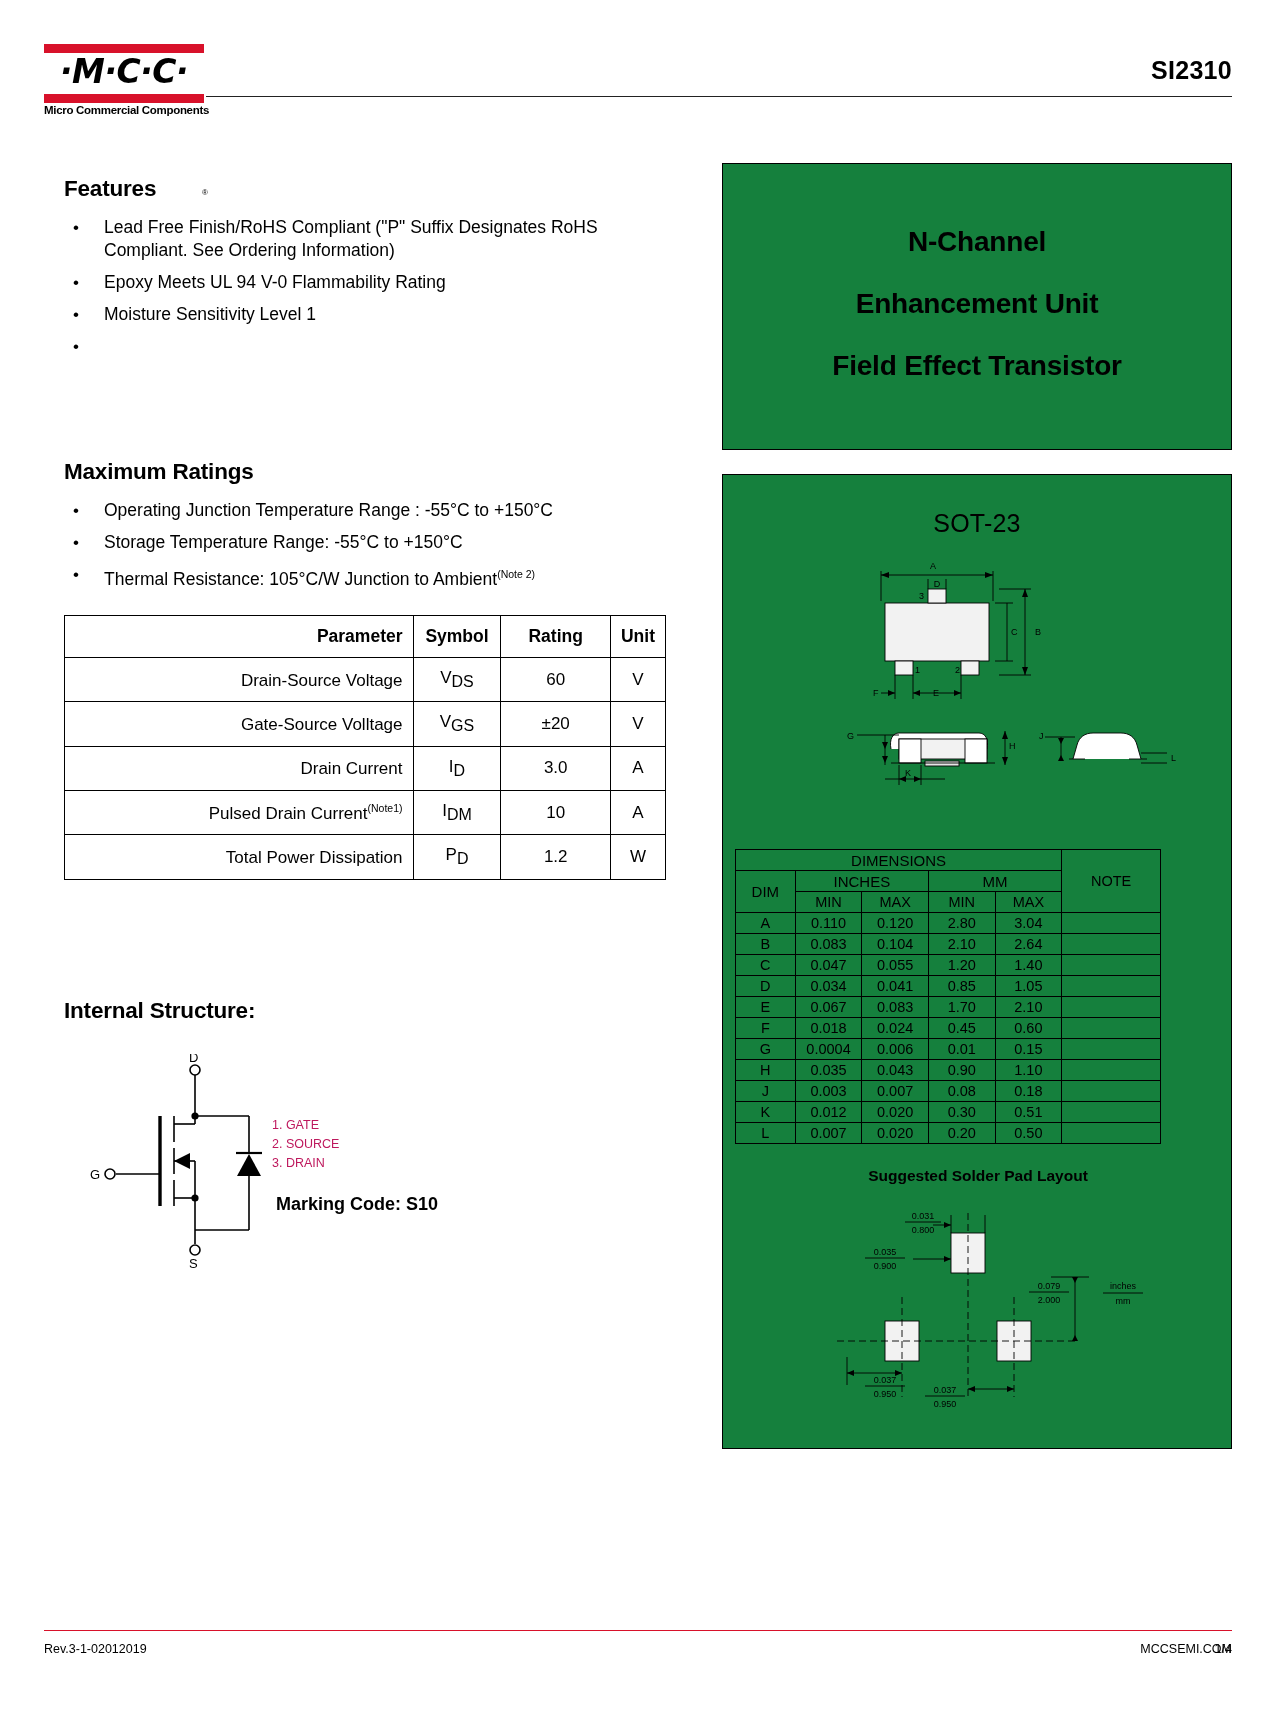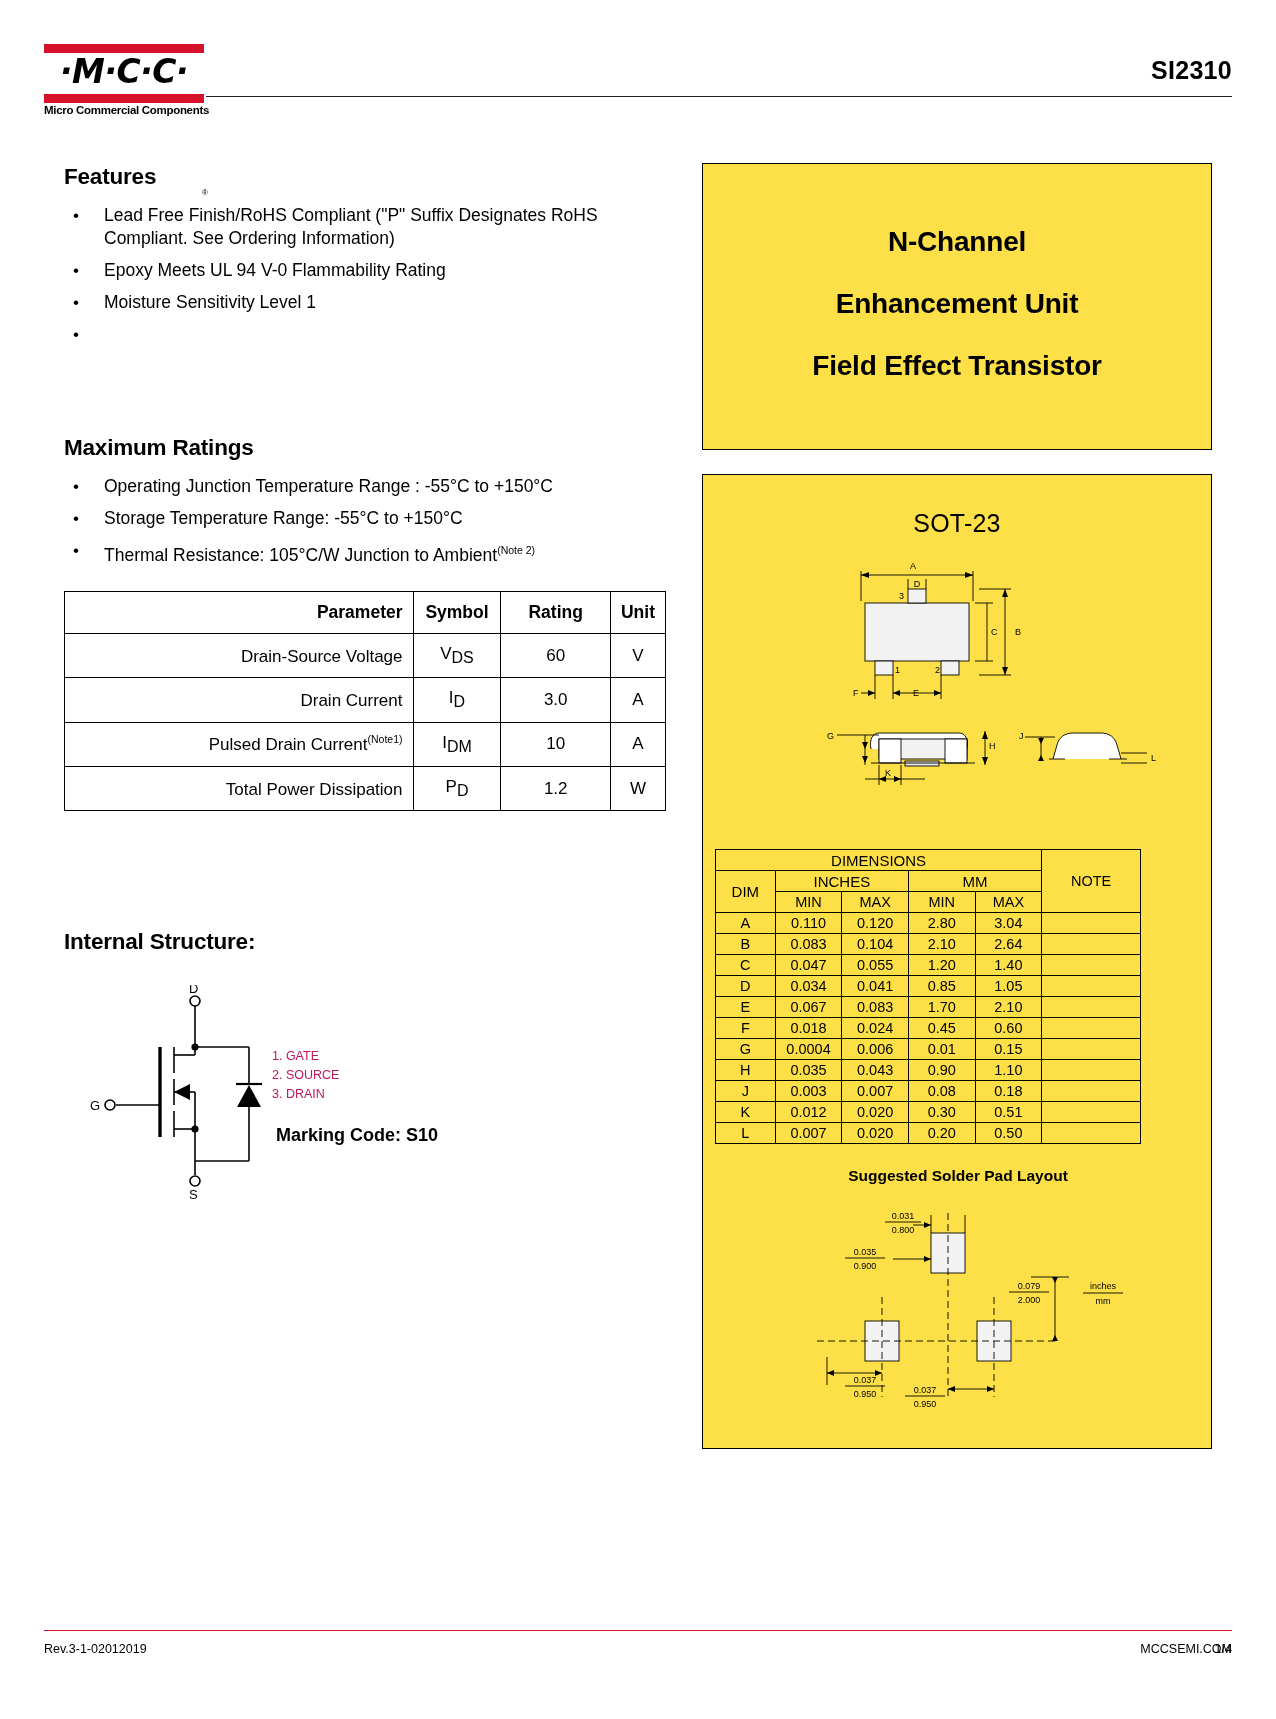--- a/index.html
+++ b/index.html
@@ -38,21 +38,21 @@
     border-top:1.3px solid #222;
   }
   #part-number {
     position:absolute; right:44px; top:56px;
     font-size:25px; font-weight:bold; letter-spacing:0.3px;
   }
 
   
   #left-col { position:absolute; left:64px; top:160px; width:600px; }
   h2.section {
-    font-size:22.5px; font-weight:bold; margin:4px 0 14px 0;
+    font-size:22.5px; font-weight:bold; margin:16px 0 14px 0;
     letter-spacing:-0.2px;
   }
   ul.bullets { list-style:none; margin:0; padding:0; }
   ul.bullets li {
     position:relative; padding-left:40px; margin-bottom:9px;
     font-size:17.5px; line-height:23px;
   }
   ul.bullets li .bul {
     position:absolute; left:9px; top:0; font-size:17px;
   }
@@ -83,21 +83,21 @@
   #pin-legend {
     position:absolute; left:208px; top:62px;
     font-size:12.5px; line-height:19px; color:#be185d;
   }
   #marking-code {
     position:absolute; left:212px; top:140px;
     font-size:18px; font-weight:bold;
   }
 
   
-  .panel { position:absolute; border:1.3px solid #000; background:#fde047; }
+  .panel { position:absolute; border:1.3px solid #000; background:#15803d;margin-left:20px; }
   #panel-title { left:702px; top:163px; width:510px; height:287px; }
   #panel-title .t {
     text-align:center; font-size:28px; font-weight:bold;
     letter-spacing:-0.2px;
   }
   #panel-title .t1 { margin-top:62px; }
   #panel-title .t2 { margin-top:30px; }
   #panel-title .t3 { margin-top:30px; }
 
   #panel-pkg { left:702px; top:474px; width:510px; height:975px; }
@@ -176,20 +176,26 @@
           <th class="c-sym">Symbol</th>
           <th class="c-rate">Rating</th>
           <th class="c-unit">Unit</th>
         </tr>
       </thead>
       <tbody>
         <tr>
           <td class="c-param"><span>Drain-Source Voltage</span><sup class="note"></sup></td>
           <td class="c-sym"><span>V</span><span class="sub">DS</span></td>
           <td class="c-rate">60</td>
+          <td class="c-unit">V</td>
+        </tr>
+        <tr>
+          <td class="c-param"><span>Gate-Source Volltage</span><sup class="note"></sup></td>
+          <td class="c-sym"><span>V</span><span class="sub">GS</span></td>
+          <td class="c-rate">±20</td>
           <td class="c-unit">V</td>
         </tr>
         <tr>
           <td class="c-param"><span>Drain Current</span><sup class="note"></sup></td>
           <td class="c-sym"><span>I</span><span class="sub">D</span></td>
           <td class="c-rate">3.0</td>
           <td class="c-unit">A</td>
         </tr>
         <tr>
           <td class="c-param"><span>Pulsed Drain Current</span><sup class="note">(Note1)</sup></td>

